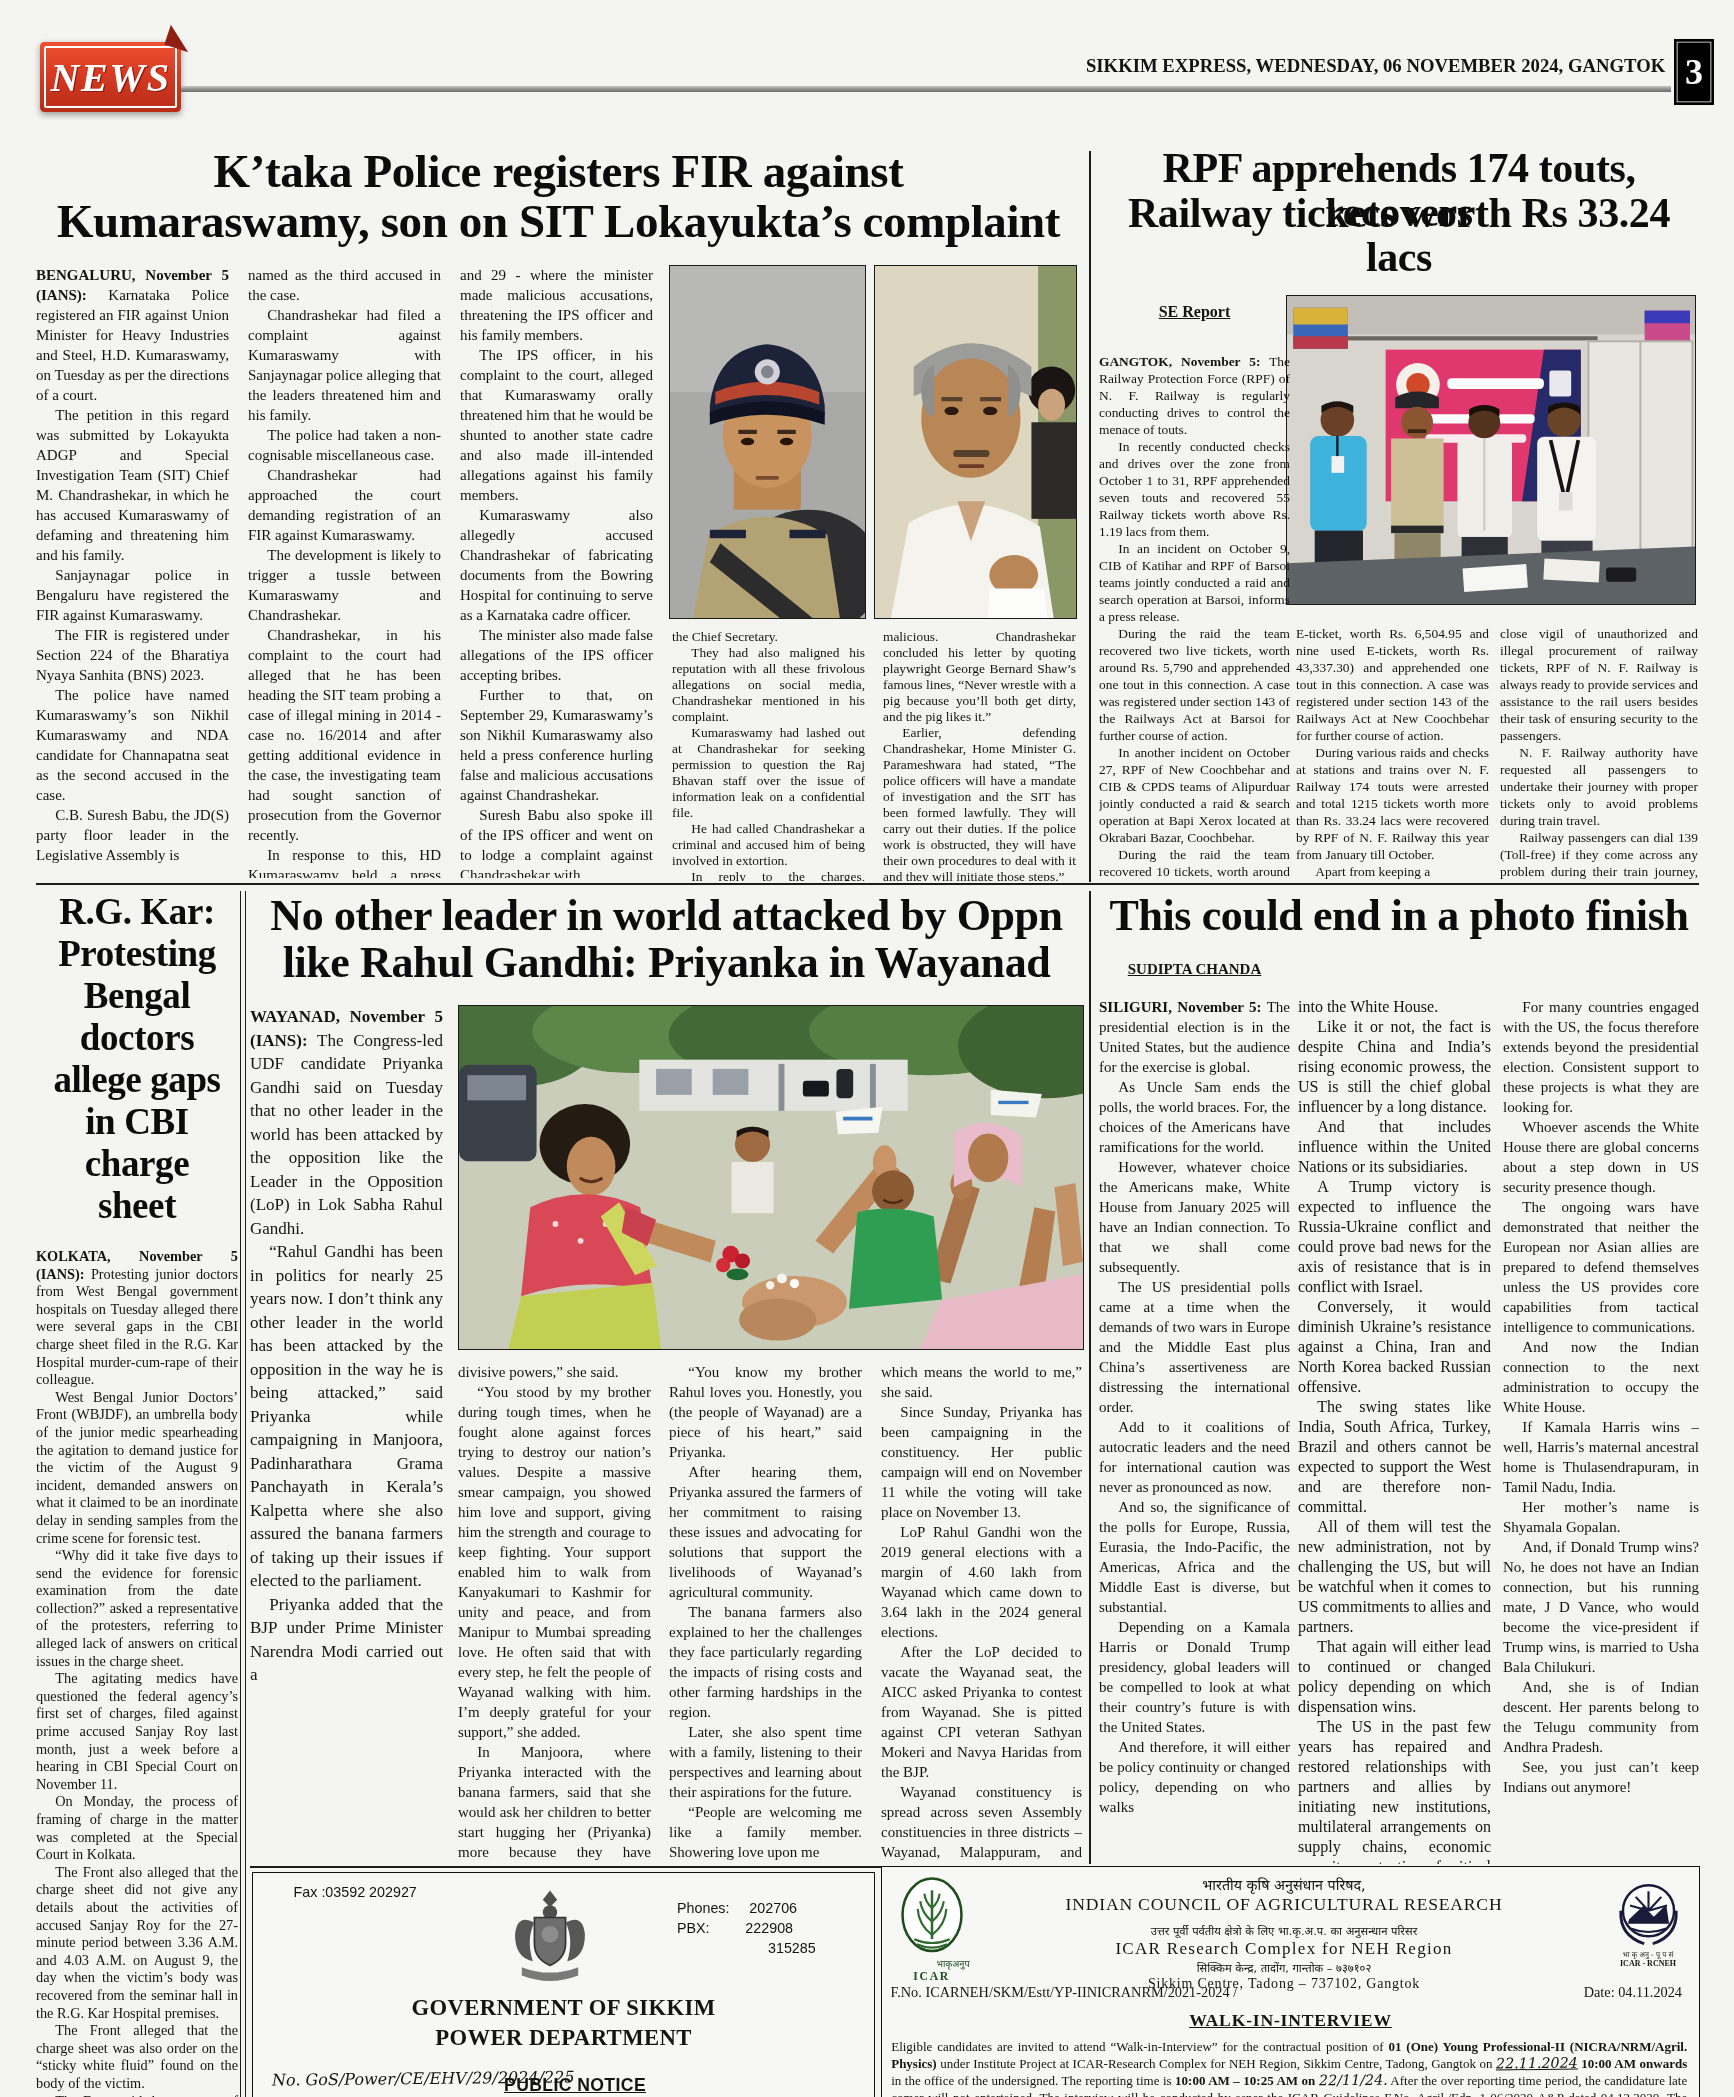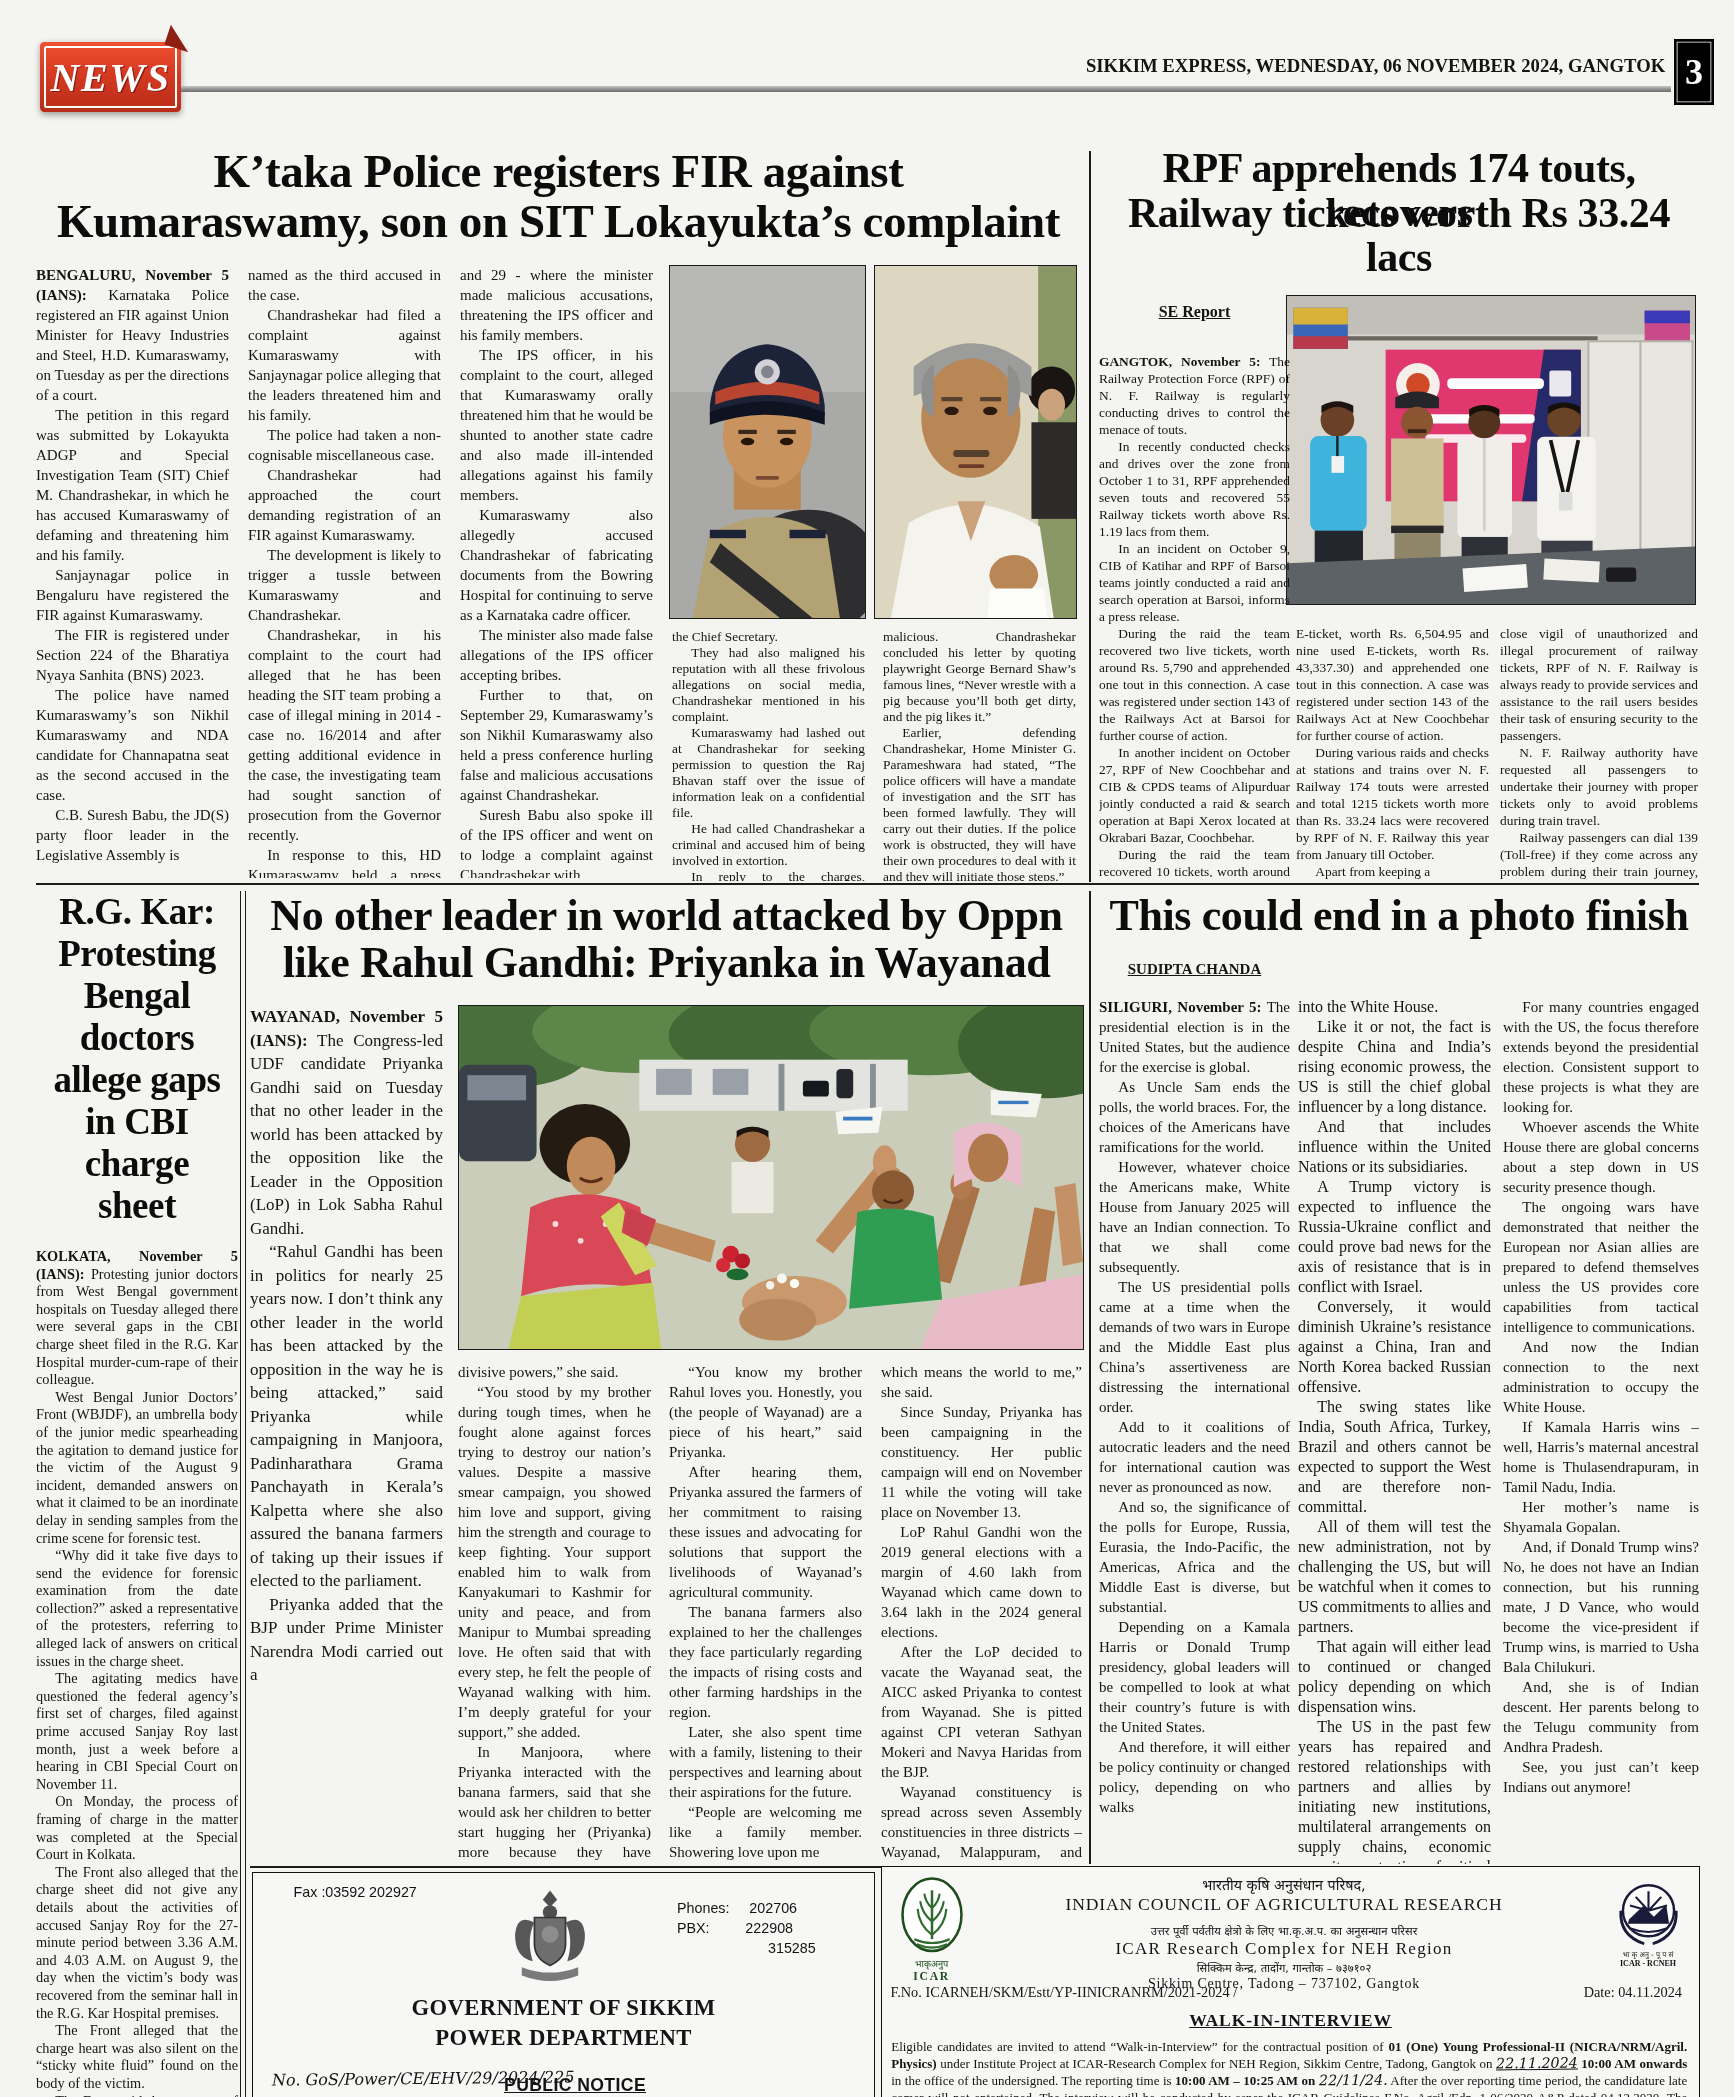--- a/index.html
+++ b/index.html
@@ -221,21 +221,21 @@
       <div class="hl" style="font-size:37px;line-height:42px;">charge</div>
       <div class="hl" style="font-size:37px;line-height:42px;">sheet</div>
     </div>
     <div class="col" style="left:0;top:357px;width:202px;height:1288px;font-size:14.3px;line-height:17.6px;">
         <p class="dateline"><b class="lead">KOLKATA, November 5 (IANS):</b> Protesting junior doctors from West Bengal government hospitals on Tuesday alleged there were several gaps in the CBI charge sheet filed in the R.G. Kar Hospital murder-cum-rape of their colleague.</p>
         <p>West Bengal Junior Doctors’ Front (WBJDF), an umbrella body of the junior medic spearheading the agitation to demand justice for the victim of the August 9 incident, demanded answers on what it claimed to be an inordinate delay in sending samples from the crime scene for forensic test.</p>
         <p>“Why did it take five days to send the evidence for forensic examination from the date collection?” asked a representative of the protesters, referring to alleged lack of answers on critical issues in the charge sheet.</p>
         <p>The agitating medics have questioned the federal agency’s first set of charges, filed against prime accused Sanjay Roy last month, just a week before a hearing in CBI Special Court on November 11.</p>
         <p>On Monday, the process of framing of charge in the matter was completed at the Special Court in Kolkata.</p>
         <p>The Front also alleged that the charge sheet did not give any details about the activities of accused Sanjay Roy for the 27-minute period between 3.36 A.M. and 4.03 A.M. on August 9, the day when the victim’s body was recovered from the seminar hall in the R.G. Kar Hospital premises.</p>
-        <p>The Front alleged that the charge heart was also silent on the “sticky white fluid” found on the body of the victim.</p>
+        <p>The Front alleged that the charge sheet was also order on the “sticky white fluid” found on the body of the victim.</p>
         <p>The Front said the presence of the fluid was mentioned in the post-mortem report but the CBI charge sheet has not indicated whether it was sent for a DNA test or not.</p>
       </div>
   </div>
 
   <div class="vrule-double" style="left:240px;top:891px;width:4.2px;height:1662px;"></div>
 
   <div class="abs" style="left:250px;top:891px;width:833px;height:973px;">
     <div class="hl" style="position:absolute;top:1.7px;width:100%;font-size:44px;">No other leader in world attacked by Oppn</div>
     <div class="hl" style="position:absolute;top:49px;width:100%;font-size:44px;">like Rahul Gandhi: Priyanka in Wayanad</div>
     <div class="col" style="left:0;top:114px;width:193px;height:859px;font-size:17px;line-height:23.5px;">
@@ -389,21 +389,21 @@
   </div>
 
   <div class="noticebox" style="left:881px;top:1866px;width:817px;height:700px;border-width:1.3px;">
     <div class="abs" style="left:11.7px;top:9.2px;width:76px;height:102px;text-align:center;">
       <svg viewBox="0 0 180 190" style="width:76px;height:80px;">
         <ellipse cx="90" cy="92" rx="70" ry="86" fill="#ffffff" stroke="#1d4d1d" stroke-width="6"></ellipse>
         <path d="M90 34 V150" stroke="#2f6b2f" stroke-width="6"></path>
         <path d="M90 140 Q58 115 56 78 M90 140 Q122 115 124 78 M90 108 Q66 88 62 60 M90 108 Q114 88 118 60 M90 76 Q74 62 72 42 M90 76 Q106 62 108 42" stroke="#2f6b2f" stroke-width="5" fill="none"></path>
         <path d="M48 150 Q90 168 132 150 M54 162 Q90 178 126 162" stroke="#2f6b2f" stroke-width="5" fill="none"></path>
       </svg>
-      <div style="font-family:Liberation Sans, sans-serif;font-size:9.2px;color:#1d4d1d;">भाकृअनुप</div>
+      <div style="font-family:Liberation Sans, sans-serif;font-size:9.2px;color:#1d4d1d;text-align:right;">भाकृअनुप</div>
       <div style="font-weight:bold;font-size:11.7px;color:#1d4d1d;letter-spacing:1.7px;">ICAR</div>
     </div>
     <div class="abs letterhead-center" style="left:96px;top:7.6px;width:612px;text-align:center;">
       <div style="font-family:'DejaVu Sans',sans-serif;font-size:14.3px;">भारतीय कृषि अनुसंधान परिषद,</div>
       <div style="font-size:17.6px;letter-spacing:0.8px;margin-top:0.8px;">INDIAN COUNCIL OF AGRICULTURAL RESEARCH</div>
       <div style="font-family:'DejaVu Sans',sans-serif;font-size:11.3px;margin-top:8px;">उत्तर पूर्वी पर्वतीय क्षेत्रो के लिए भा.कृ.अ.प. का अनुसन्धान परिसर</div>
       <div style="font-size:17px;letter-spacing:1.3px;margin-top:0.8px;">ICAR Research Complex for NEH Region</div>
       <div style="font-family:'DejaVu Sans',sans-serif;font-size:11.3px;margin-top:0.8px;">सिक्किम केन्द्र, तादोंग, गान्तोक – ७३७१०२</div>
       <div style="font-size:14px;letter-spacing:0.8px;margin-top:0.8px;">Sikkim Centre, Tadong – 737102, Gangtok</div>
     </div>

